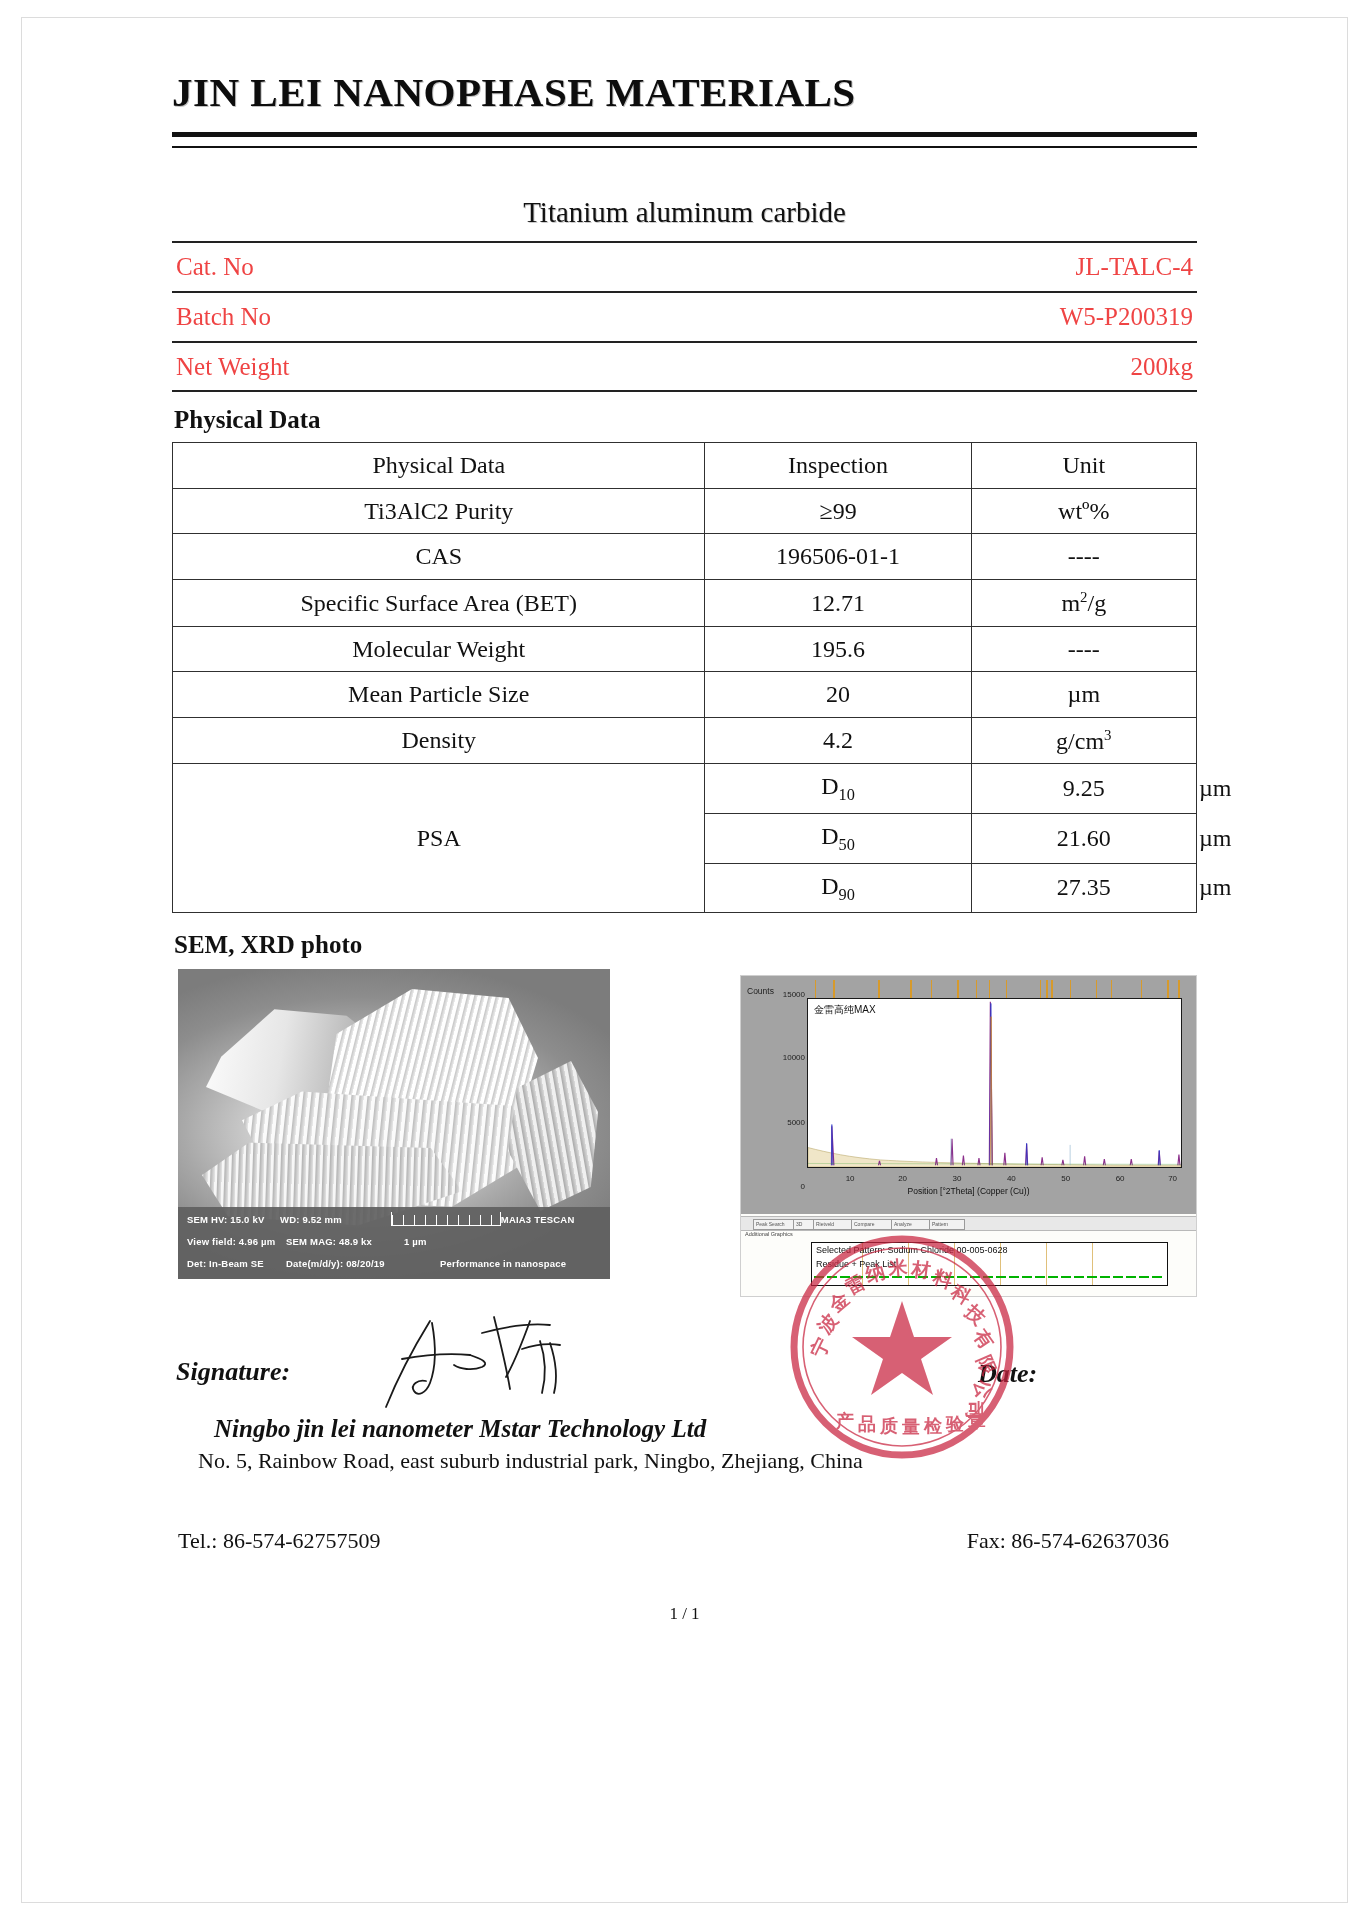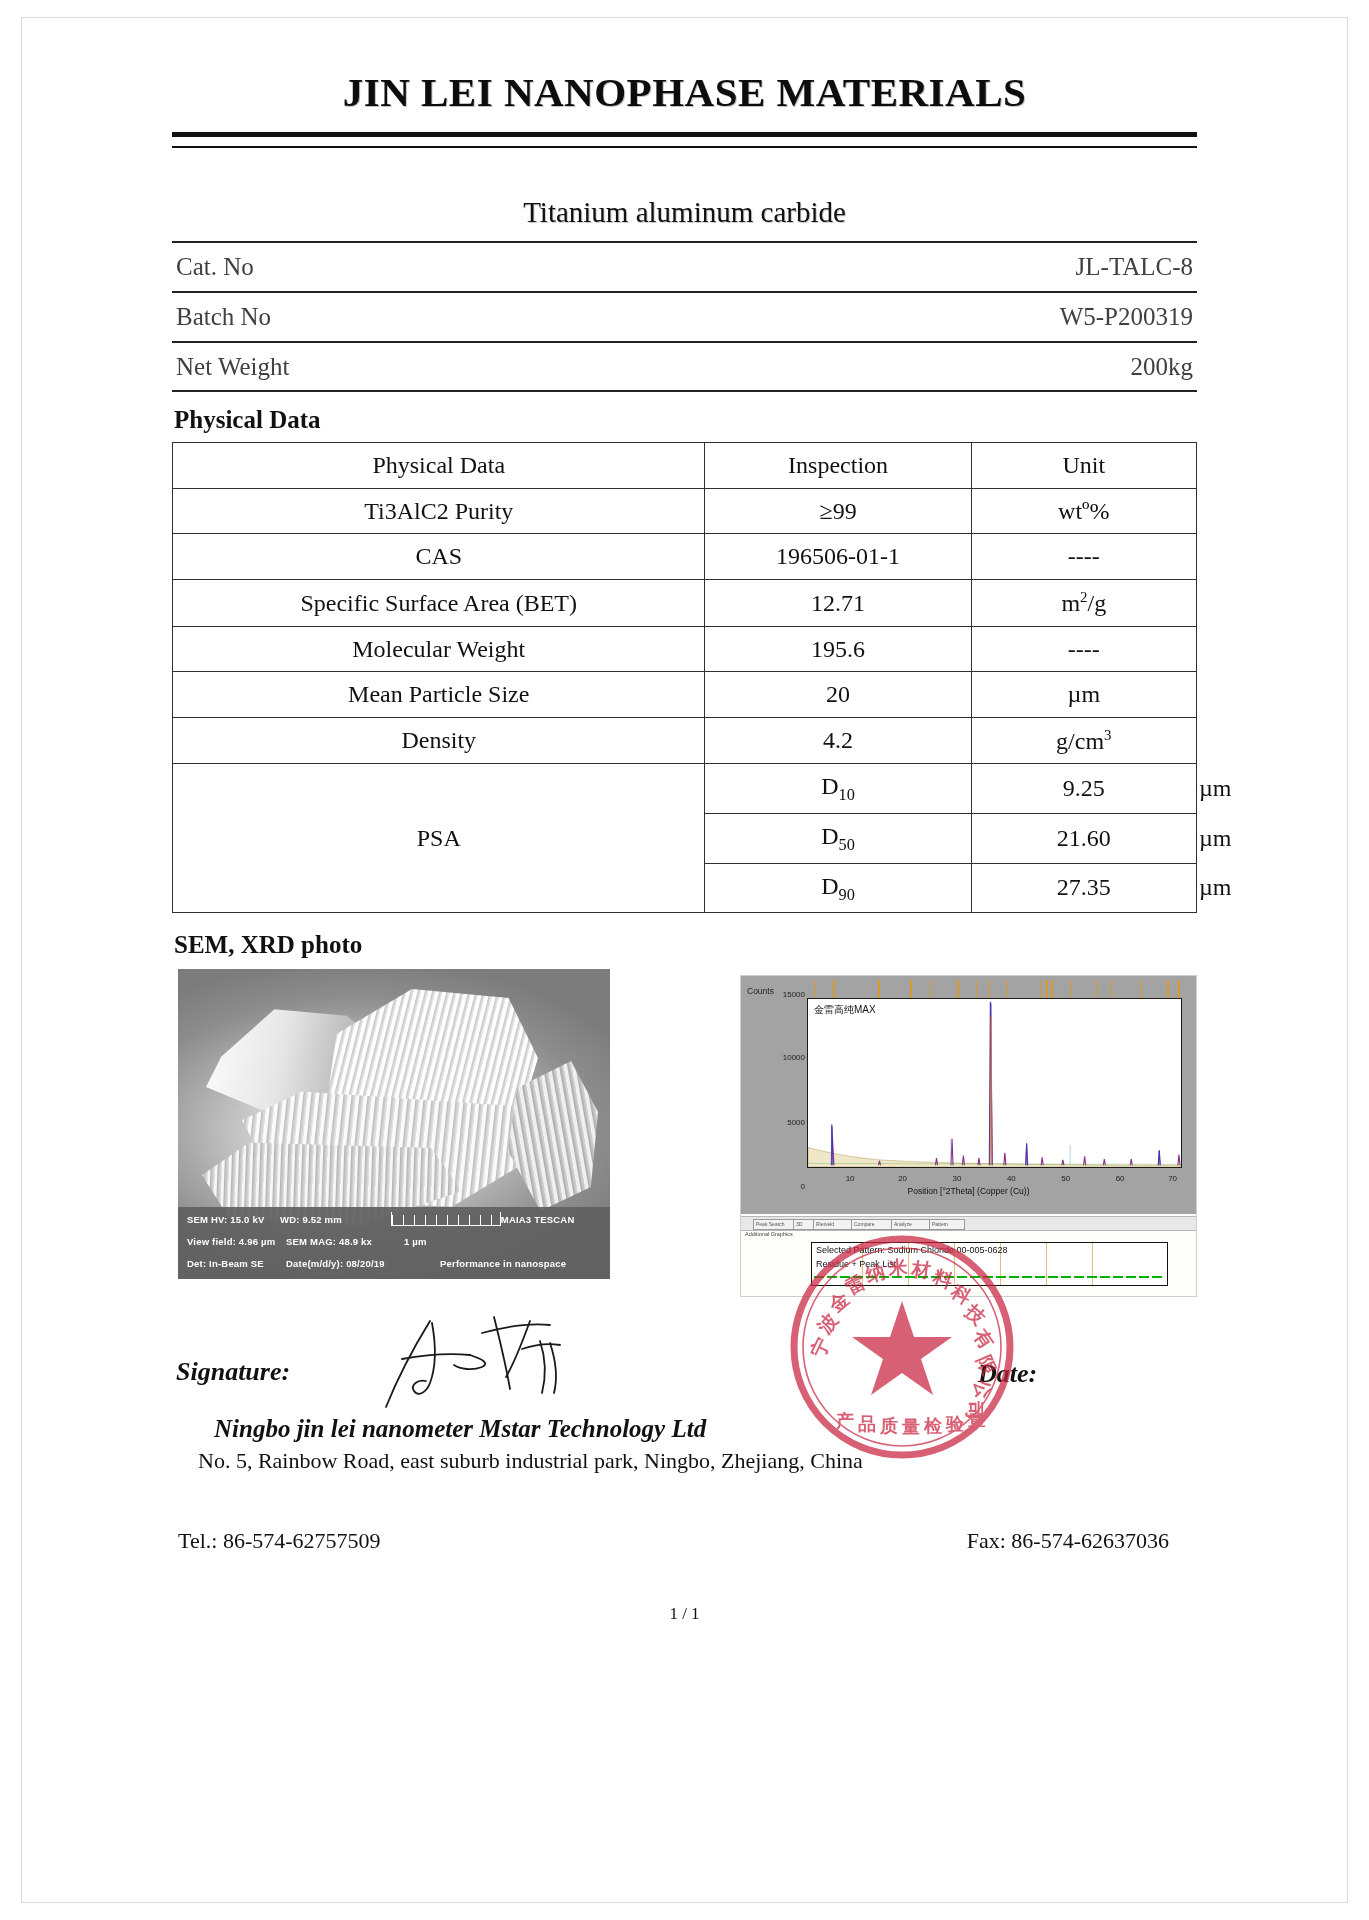--- a/index.html
+++ b/index.html
@@ -16,21 +16,20 @@
     position:absolute;left:22px;top:18px;right:22px;bottom:18px;
     background:#fff;
     box-shadow:0 0 0 1px #dcdcdc;
   }
   .inner{
     position:absolute;left:150px;right:150px;top:50px;
   }
 
   
   .company-title{
-    text-align:center;
     font-weight:bold;
     font-size:41px;
     letter-spacing:.5px;
     color:#0d0d0d;
     text-shadow:1px 1px 0 rgba(120,120,120,.45);
     margin:0 0 16px 0;
     white-space:nowrap;
   }
   .rule-double{
     height:9px;
@@ -45,21 +44,21 @@
     color:#111;
     text-shadow:1px 1px 0 rgba(140,140,140,.45);
     margin:0 0 12px 0;
   }
 
   
   table.info{
     width:100%;
     border-collapse:collapse;
     font-size:25px;
-    color:#404040;
+    color:#ef4444;
   }
   table.info td{
     border-top:2px solid #222;
     padding:10px 4px 9px 4px;
     line-height:1.15;
   }
   table.info tr:last-child td{border-bottom:2px solid #222;}
   table.info td.k{text-align:left;}
   table.info td.v{text-align:right;}
 
@@ -289,21 +288,21 @@
 
     <div class="company-title">JIN LEI NANOPHASE MATERIALS</div>
     <div class="rule-double"></div>
 
     <div class="product-name">Titanium aluminum carbide</div>
 
     <table class="info">
       <tbody>
         <tr>
           <td class="k">Cat. No</td>
-          <td class="v">JL-TALC-8</td>
+          <td class="v">JL-TALC-4</td>
         </tr>
         <tr>
           <td class="k">Batch No</td>
           <td class="v">W5-P200319</td>
         </tr>
         <tr>
           <td class="k">Net Weight</td>
           <td class="v">200kg</td>
         </tr>
       </tbody>

